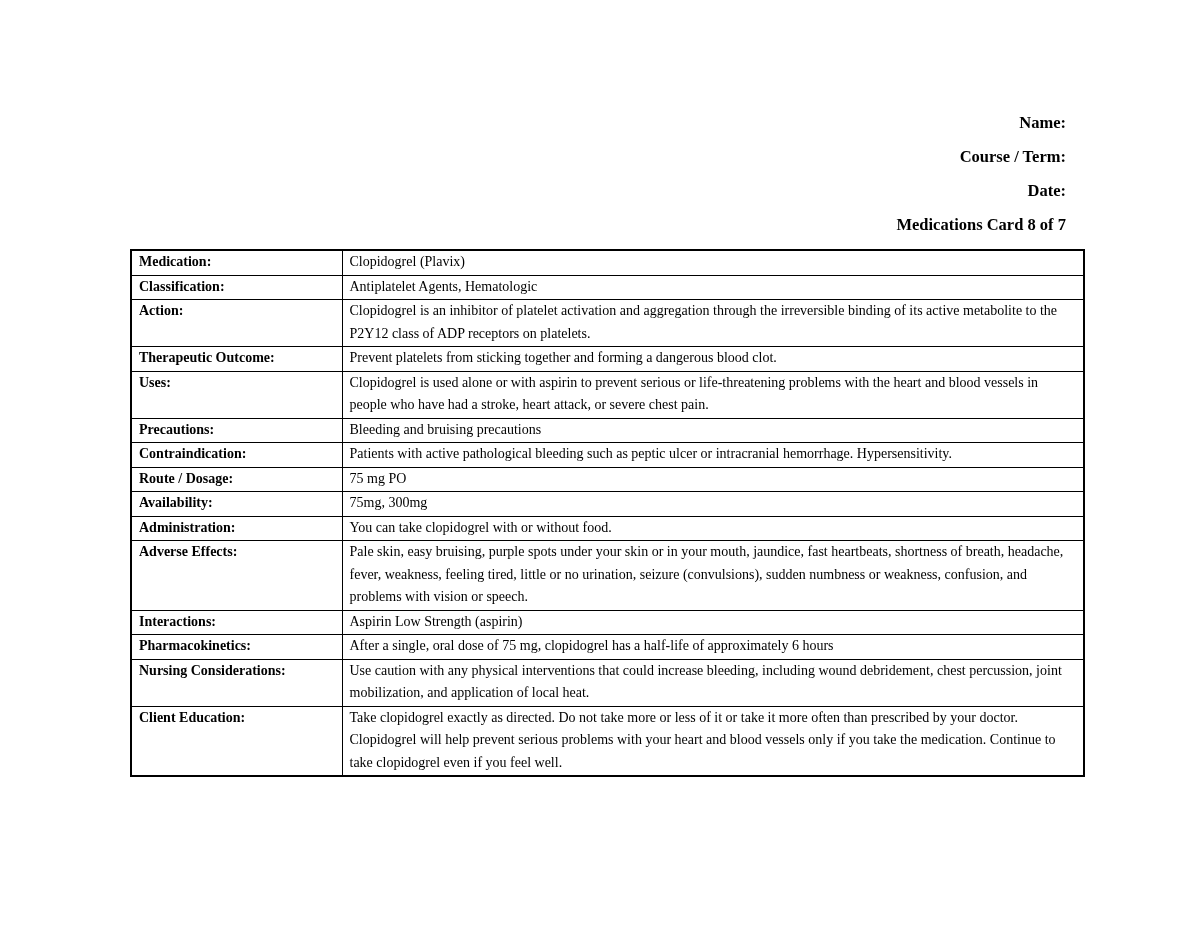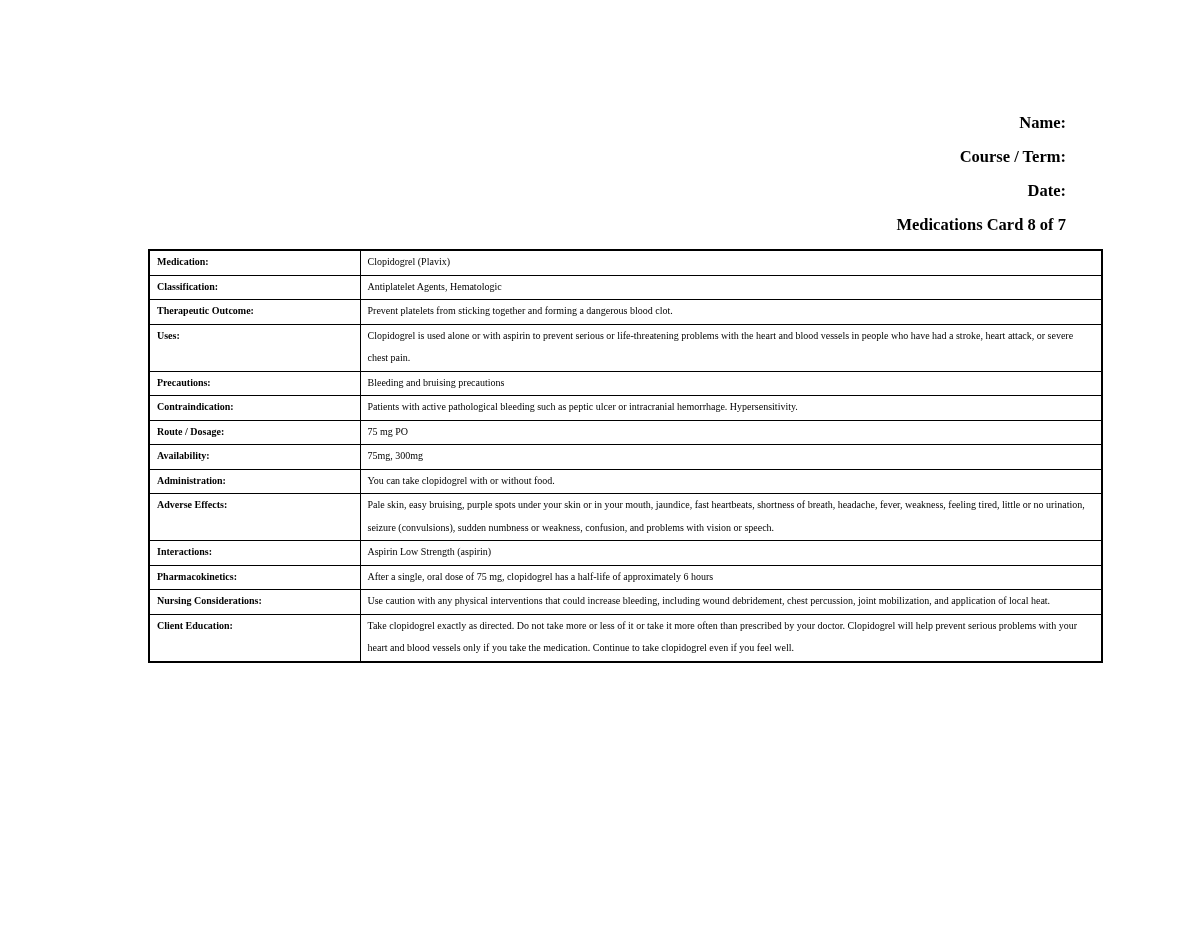--- a/index.html
+++ b/index.html
@@ -10,21 +10,20 @@
     background: #ffffff;
     color: #000000;
     font-family: "Liberation Serif", "DejaVu Serif", serif;
     overflow: hidden;
   }
   .page {
     position: relative;
     width: 1200px;
     height: 927px;
     background: #ffffff;
-    padding-left: 18px;
   }
   .doc-header {
     padding-top: 106px;
     padding-right: 134px;
     text-align: right;
     font-weight: bold;
     font-size: 16.5px;
   }
   .doc-header .hline {
     line-height: 34px;
@@ -34,21 +33,21 @@
     border-collapse: collapse;
     table-layout: fixed;
     margin: 7px 0 0 130px;
     width: 926px;
     border: 2.5px solid #000;
   }
   table.med-table td {
     border: 1.5px solid #000;
     vertical-align: top;
     padding: 0px 7px 1px 7px;
-    font-size: 10px;
+    font-size: 14px;
     line-height: 22.5px;
   }
   td.lbl {
     width: 211px;
     font-weight: bold;
   }
   td.val {
     width: 742px;
   }
 </style>
@@ -66,20 +65,24 @@
 
   <table class="med-table">
     <tbody>
       <tr>
         <td class="lbl">Medication:</td>
         <td class="val">Clopidogrel (Plavix)</td>
       </tr>
       <tr>
         <td class="lbl">Classification:</td>
         <td class="val">Antiplatelet Agents, Hematologic</td>
+      </tr>
+      <tr>
+        <td class="lbl">Action:</td>
+        <td class="val">Clopidogrel is an inhibitor of platelet activation and aggregation through the irreversible binding of its active metabolite to the P2Y12 class of ADP receptors on platelets.</td>
       </tr>
       <tr>
         <td class="lbl">Therapeutic Outcome:</td>
         <td class="val">Prevent platelets from sticking together and forming a dangerous blood clot.</td>
       </tr>
       <tr>
         <td class="lbl">Uses:</td>
         <td class="val">Clopidogrel is used alone or with aspirin to prevent serious or life-threatening problems with the heart and blood vessels in people who have had a stroke, heart attack, or severe chest pain.</td>
       </tr>
       <tr>

